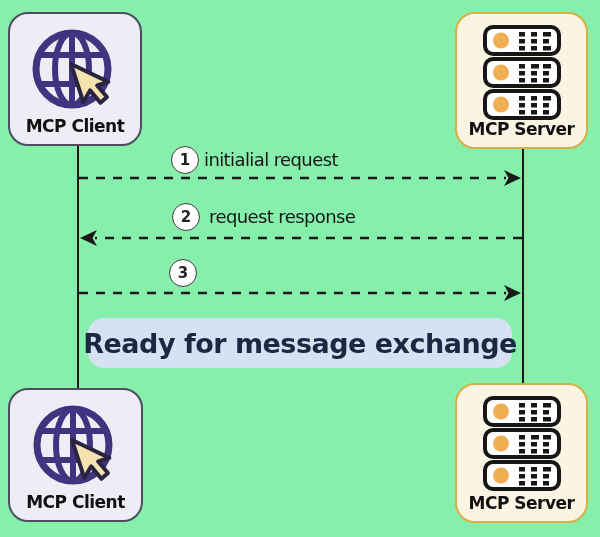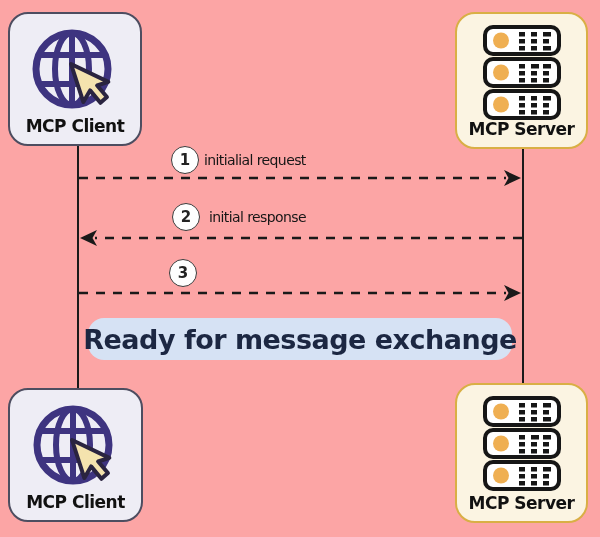--- a/index.html
+++ b/index.html
@@ -1,17 +1,17 @@
 <!DOCTYPE html>
 <html><head>
 <meta charset="utf-8">
 <style>
   html,body{margin:0;padding:0;background:#ffffff;}
   .canvas{
-    position:relative;width:600px;height:537px;background:#fca5a5;overflow:hidden;
+    position:relative;width:600px;height:537px;background:#86efac;overflow:hidden;
     font-family:"DejaVu Sans","Liberation Sans",sans-serif;color:#1a1a1a;
   }
   .wires{position:absolute;left:0;top:0;width:600px;height:537px;z-index:1;}
   .node{
     position:absolute;z-index:2;border-radius:20px;
     display:flex;flex-direction:column;align-items:center;justify-content:flex-end;
     box-sizing:border-box;
   }
   .node.client{background:#eeedf5;border:2px solid #4d4d60;}
   .node.server{background:#fbf4e2;border:2.5px solid #d9af45;text-align:right;}
@@ -24,25 +24,25 @@
   .server-top{left:455px;top:12px;width:133px;height:137px;}
   .client-bottom{left:8px;top:388px;width:135px;height:134px;}
   .server-bottom{left:455px;top:383px;width:133px;height:140px;}
   .msg-num{
     position:absolute;z-index:3;width:28px;height:28px;border-radius:50%;
     border:1.6px solid #3c3c3c;background:#fefefe;box-sizing:border-box;
     display:flex;align-items:center;justify-content:center;
     font-size:15px;font-weight:bold;color:#222;
   }
   .msg-label{
-    position:absolute;z-index:3;font-size:14px;letter-spacing:-0.6px;
+    position:absolute;z-index:3;font-size:18px;letter-spacing:-0.6px;
     color:#161616;white-space:nowrap;line-height:30px;
   }
   .banner{
-    position:absolute;z-index:3;left:88px;top:318px;width:424px;height:42px;
+    position:absolute;z-index:3;left:88px;top:318px;width:424px;height:50px;
     background:#d6e2f4;border-radius:16px;
     display:flex;align-items:center;justify-content:center;
   }
   .banner .banner-text{
     font-size:27px;font-weight:bold;letter-spacing:-0.5px;color:#1c2742;white-space:nowrap;
   }
 </style>
 </head>
 <body>
 
@@ -123,21 +123,21 @@
   </div>
 
   <div class="msg-num" style="left:171px;top:146px;">
     <span>1</span>
   </div>
   <div class="msg-label" style="left:204px;top:145px;">initialial request</div>
 
   <div class="msg-num" style="left:172px;top:203px;">
     <span>2</span>
   </div>
-  <div class="msg-label" style="left:209px;top:202px;">initial response</div>
+  <div class="msg-label" style="left:209px;top:202px;">request response</div>
 
   <div class="msg-num" style="left:169px;top:259px;">
     <span>3</span>
   </div>
 
   <div class="banner">
     <span class="banner-text">Ready for message exchange</span>
   </div>
 
   <div class="node client client-bottom">

